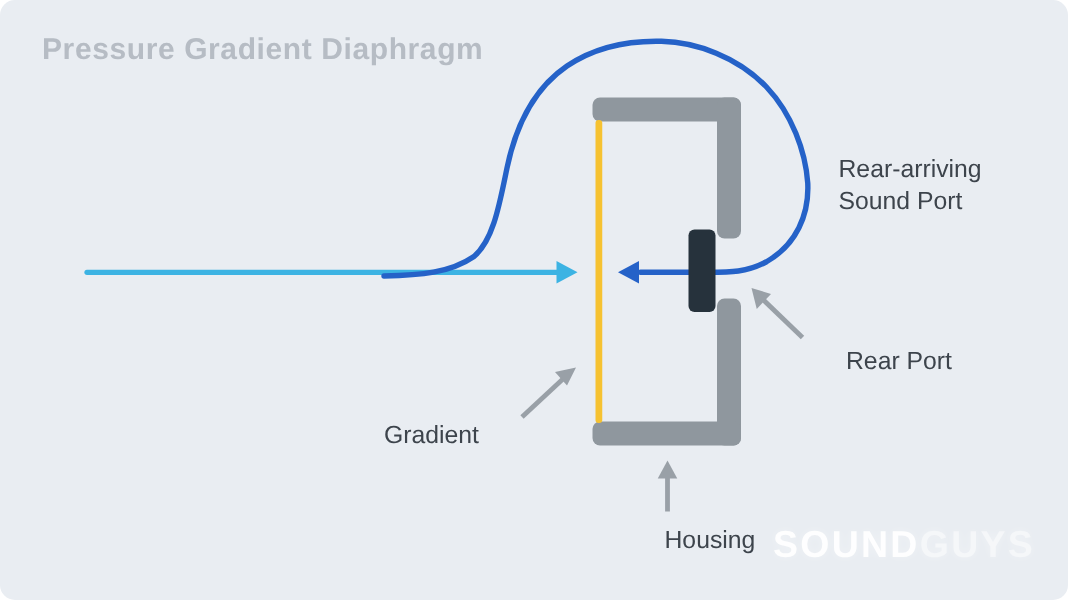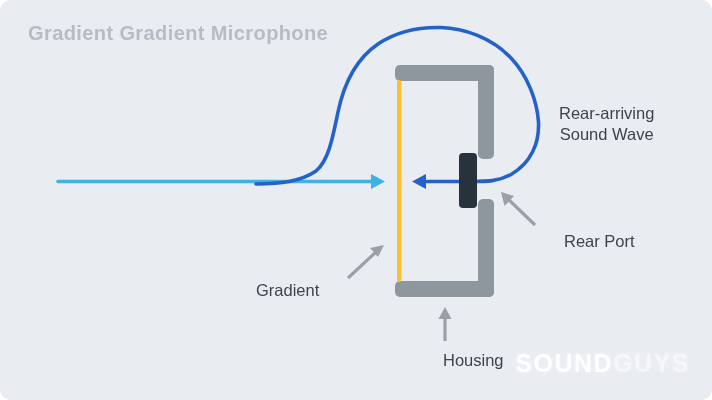--- a/index.html
+++ b/index.html
@@ -14,42 +14,41 @@
   .page-title{
     position:absolute;left:28px;top:22px;margin:0;
     font-size:20px;font-weight:700;letter-spacing:.4px;
     color:#b6bcc4;
   }
   .diagram-svg{position:absolute;left:0;top:0;}
   .label{
     position:absolute;
     font-size:16.5px;color:#3d444c;line-height:21px;
     white-space:nowrap;
-    text-align:center;
   }
   .label-front{left:59px;top:146px;}
   .label-rear-wave{left:559px;top:103px;}
   .label-rear-port{left:548px;top:231px;margin-left:16px;}
   .label-diaphragm{left:256px;top:280px;}
   .label-housing{left:417px;top:350px;margin-left:26px;}
   .watermark{
     position:absolute;right:22px;bottom:22px;
     font-size:25px;font-weight:700;letter-spacing:1.5px;
     text-shadow:0 0 6px rgba(255,255,255,.35);
     user-select:none;
   }
   .wm-bold{color:rgba(255,255,255,.92);}
   .wm-light{color:rgba(255,255,255,.48);}
 </style>
 </head>
 <body>
 
 <div class="canvas">
 
-  <h1 class="page-title">Gradient Gradient Microphone</h1>
+  <h1 class="page-title">Pressure Gradient Diaphragm</h1>
 
   <svg class="diagram-svg" width="712" height="400" viewBox="0 0 712 400">
 
     <g>
       <line x1="58" y1="181.5" x2="372" y2="181.5" stroke="#3cb3e3" stroke-width="3.5" stroke-linecap="round"></line>
       <polygon points="385,181.5 371,174 371,189" fill="#3cb3e3"></polygon>
     </g>
 
     <g>
       <path d="M 256 184
@@ -88,21 +87,21 @@
 
     <g>
       <line x1="535" y1="225" x2="509" y2="200" stroke="#99a0a7" stroke-width="3.2"></line>
       <polygon points="501,192 504.5,206 514,196" fill="#99a0a7"></polygon>
     </g>
   </svg>
 
 
   <div class="label label-rear-wave">
     <div>Rear-arriving</div>
-    <div>Sound Wave</div>
+    <div>Sound Port</div>
   </div>
 
   <div class="label label-rear-port">Rear Port</div>
 
   <div class="label label-diaphragm">Gradient</div>
 
   <div class="label label-housing">Housing</div>
 
   <div class="watermark">
     <span class="wm-bold">SOUND</span><span class="wm-light">GUYS</span>

